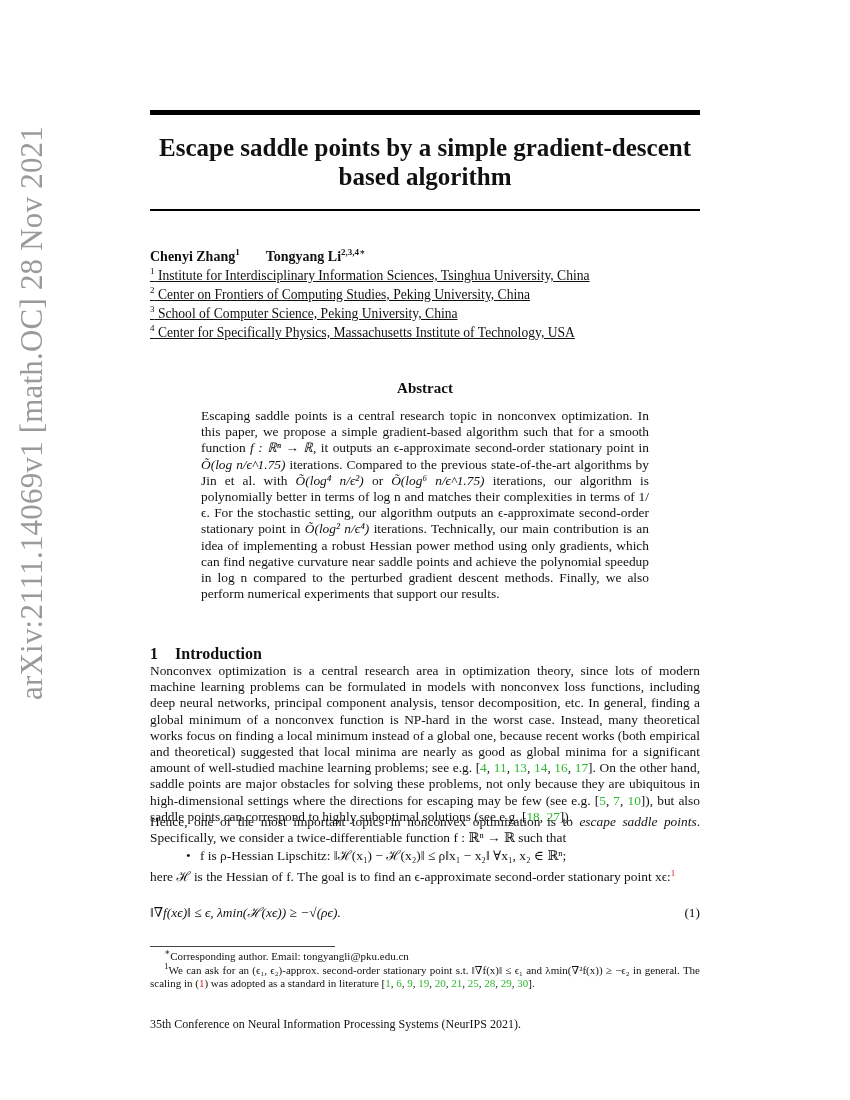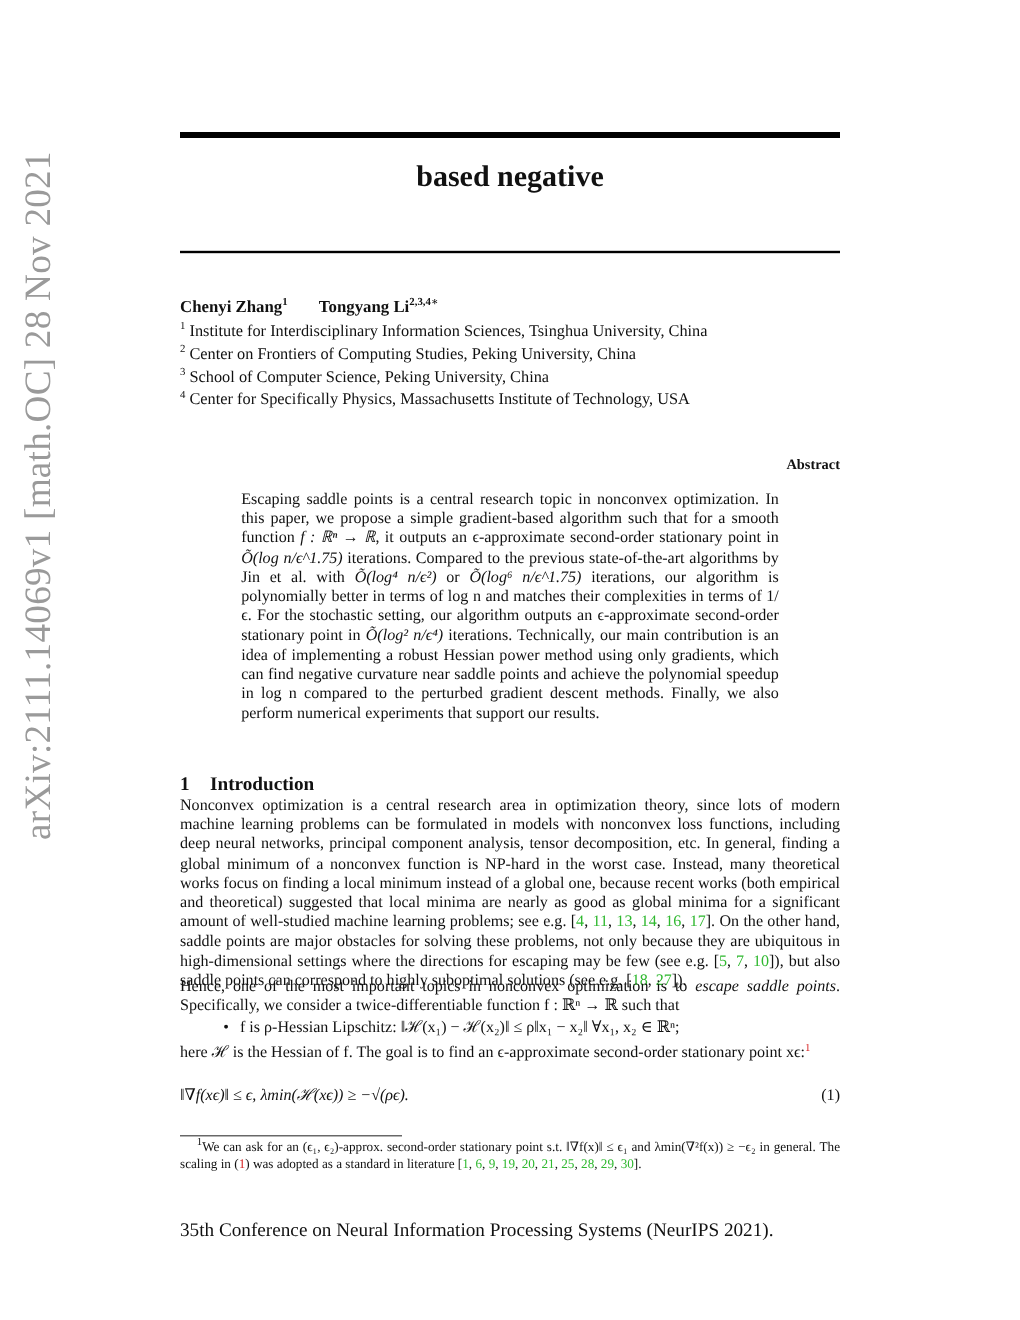--- a/index.html
+++ b/index.html
@@ -18,24 +18,24 @@
     position: absolute; left: 150px; width: 550px; top: 133px;
     text-align: center; font-weight: bold; font-size: 25px; line-height: 29px;
   }
   .authors {
     position: absolute; left: 150px; width: 550px; top: 247px;
     font-size: 14px; line-height: 19px;
   }
   .authors .names { font-weight: bold; }
   .authors .names span.sep { display: inline-block; width: 26px; }
   sup { font-size: 9px; line-height: 0; }
-  .aff { font-size: 13.6px; }
+  .aff { font-size: 13.6px; text-decoration: underline; }
   .abstract-title {
     position: absolute; left: 150px; width: 550px; top: 380px;
-    text-align: right; font-weight: bold; font-size: 12px;
+    text-align: center; font-weight: bold; font-size: 15px;
   }
   .abstract {
     position: absolute; left: 201px; width: 448px; top: 408px;
     font-size: 13.4px; line-height: 16.2px; text-align: justify;
   }
   .section-title {
     position: absolute; left: 150px; top: 629px; font-weight: bold; font-size: 16px; margin-top: 16px;
   }
   .section-title .num { display: inline-block; width: 25px; }
   .body-text {
@@ -54,31 +54,32 @@
   }
   .equation .eqnum { position: absolute; right: 0; top: 0; }
   i.m { font-style: italic; }
   .fn-rule { position: absolute; left: 150px; top: 946px; width: 185px; height: 1px; background: #444; }
   .footnotes {
     position: absolute; left: 150px; width: 550px; top: 950px;
     font-size: 11px; line-height: 13.6px; text-align: justify;
   }
   .footnotes p { margin: 0; text-indent: 14px; }
   .venue {
-    position: absolute; left: 150px; top: 1017px; font-size: 16px;
+    position: absolute; left: 150px; top: 1017px; font-size: 12px;
   }
 </style>
 </head>
 <body>
 
 <div class="arxiv-stamp">arXiv:2111.14069v1  [math.OC]  28 Nov 2021</div>
 
 <div class="rule-top"></div>
 <div class="title">
-  <div>based negative</div>
+  <div>Escape saddle points by a simple gradient-descent</div>
+  <div>based algorithm</div>
 </div>
 <div class="rule-bottom"></div>
 
 <div class="authors">
   <div class="names">
     <span>Chenyi Zhang</span><sup>1</sup><span class="sep"></span><span>Tongyang Li</span><sup>2,3,4∗</sup>
   </div>
   <div class="aff"><sup>1</sup> <span>Institute for Interdisciplinary Information Sciences, Tsinghua University, China</span></div>
   <div class="aff"><sup>2</sup> <span>Center on Frontiers of Computing Studies, Peking University, China</span></div>
   <div class="aff"><sup>3</sup> <span>School of Computer Science, Peking University, China</span></div>
@@ -109,16 +110,17 @@
     <span>here ℋ is the Hessian of f. The goal is to find an ϵ-approximate second-order stationary point xϵ:</span><sup><a class="ref-red">1</a></sup>
   </div>
   <div class="equation">
     <i class="m">‖∇f(xϵ)‖ ≤ ϵ,    λmin(ℋ(xϵ)) ≥ −√(ρϵ).</i>
     <span class="eqnum">(1)</span>
   </div>
 </div>
 
 <div class="fn-rule"></div>
 <div class="footnotes">
+  <p><sup>∗</sup><span>Corresponding author. Email: tongyangli@pku.edu.cn</span></p>
   <p><sup>1</sup><span>We can ask for an (ϵ₁, ϵ₂)-approx. second-order stationary point s.t. ‖∇f(x)‖ ≤ ϵ₁ and λmin(∇²f(x)) ≥ −ϵ₂ in general. The scaling in (</span><a class="ref-red">1</a><span>) was adopted as a standard in literature [</span><a class="cite">1</a>, <a class="cite">6</a>, <a class="cite">9</a>, <a class="cite">19</a>, <a class="cite">20</a>, <a class="cite">21</a>, <a class="cite">25</a>, <a class="cite">28</a>, <a class="cite">29</a>, <a class="cite">30</a><span>].</span></p>
 </div>
 
 <div class="venue">35th Conference on Neural Information Processing Systems (NeurIPS 2021).</div>
 
 </body></html>

